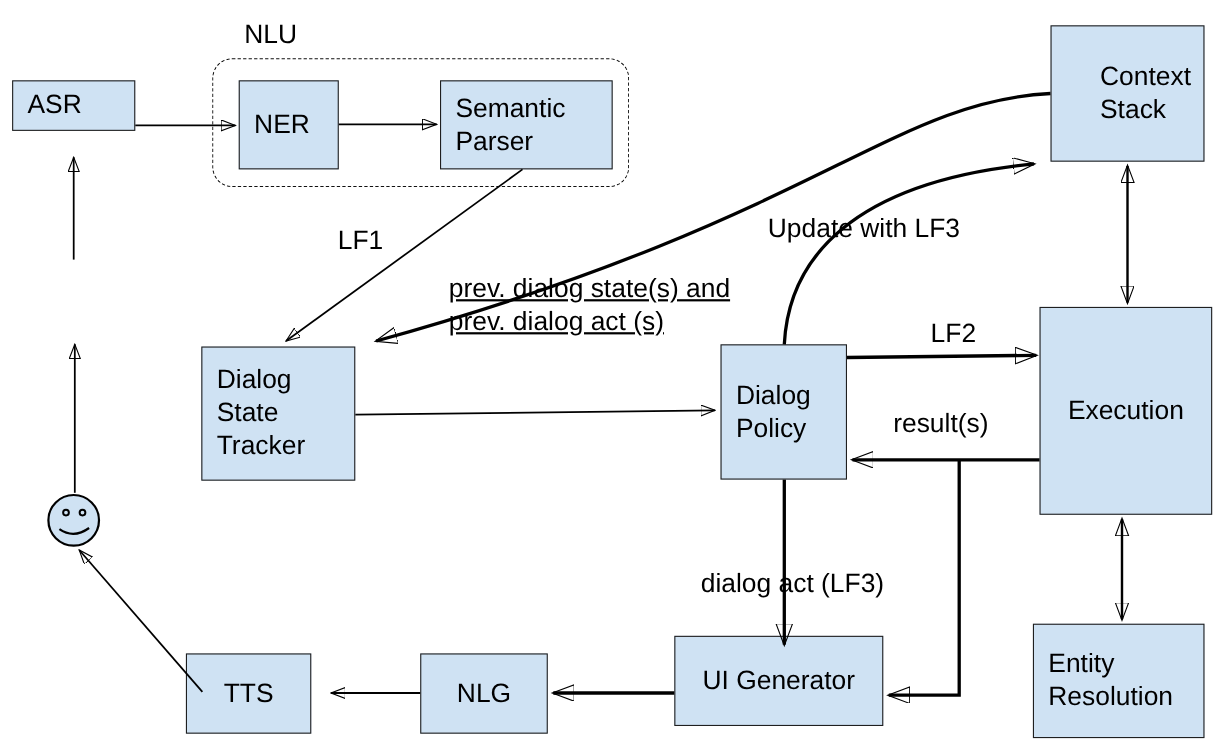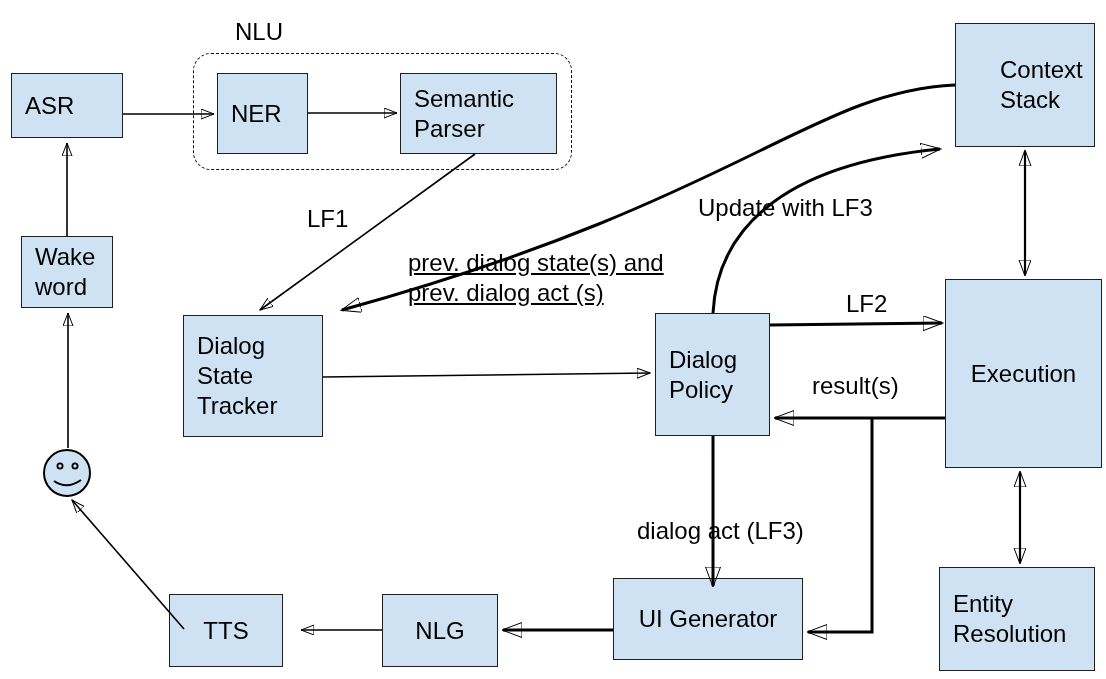--- a/index.html
+++ b/index.html
@@ -56,30 +56,28 @@
   #smiley-svg circle.face { fill: var(--node-fill, #cfe2f3); stroke: var(--line,#000); stroke-width: 2; }
   #smiley-svg .eye  { fill: var(--node-fill, #cfe2f3); stroke: var(--line,#000); stroke-width: 1.8; }
   #smiley-svg .mouth { fill: none; stroke: var(--line,#000); stroke-width: 2; }
 </style>
 </head>
 <body>
 
 <div id="canvas">
 
   <div class="group-dashed" style="left:193px; top:53px; width:379px; height:117px;"></div>
-  <div class="edge-label" style="left:222px; top:17px;margin-left:13px;">NLU</div>
+  <div class="edge-label" style="left:222px; top:17px;">NLU</div>
 
-  <div class="node pad-left" style="left:11px;  top:73px;  width:112px; height:65px;">ASR</div>
+  <div class="node pad-left" style="left:11px;  top:73px;  width:112px; height:46px;">ASR</div>
   <div class="node pad-left" style="left:217px; top:73px;  width:91px;  height:81px;">NER</div>
   <div class="node pad-left" style="left:400px; top:73px;  width:157px; height:81px;">Semantic
 Parser</div>
   <div class="node pad-left" style="left:955px; top:23px;  width:140px; height:124px;padding-left:44px;">Context
 Stack</div>
-  <div class="node pad-left" style="left:21px;  top:236px; width:92px;  height:72px;">Wake
-word</div>
   <div class="node pad-left" style="left:183px; top:315px; width:140px; height:122px;">Dialog
 State
 Tracker</div>
   <div class="node pad-left" style="left:655px; top:313px; width:115px; height:123px;">Dialog
 Policy</div>
   <div class="node center" style="left:945px; top:279px; width:157px; height:189px;">Execution</div>
   <div class="node pad-left" style="left:939px; top:567px; width:156px; height:104px;">Entity
 Resolution</div>
   <div class="node center" style="left:613px; top:578px; width:190px; height:82px;">UI Generator</div>
   <div class="node center" style="left:382px; top:594px; width:116px; height:73px;">NLG</div>

